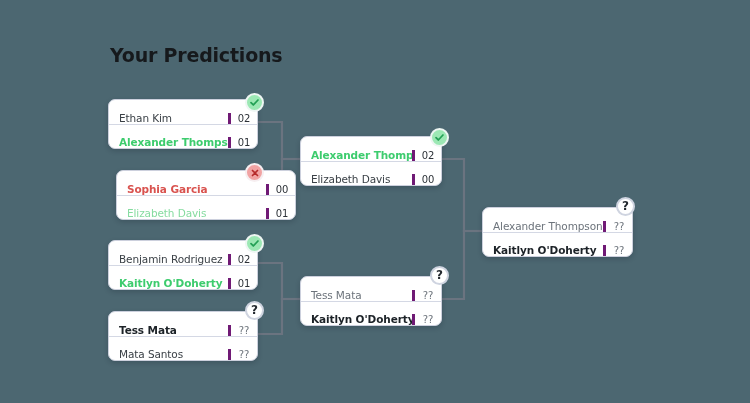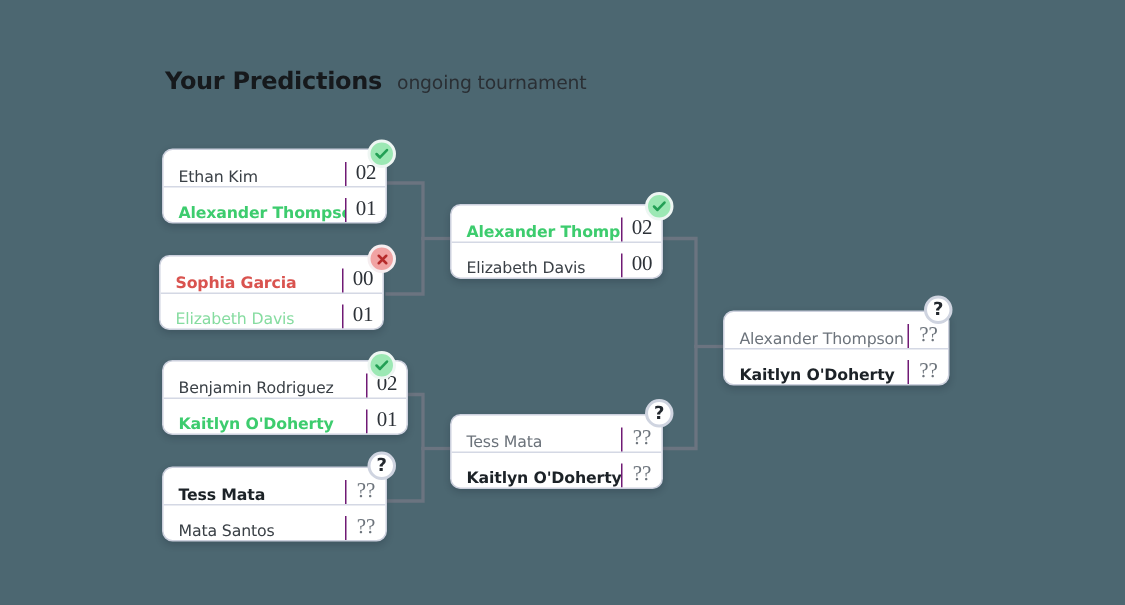--- a/index.html
+++ b/index.html
@@ -24,21 +24,21 @@
   .header {
     position: absolute;
     left: 110px;
     top: 44px;
     display: flex;
     align-items: baseline;
     gap: 10px;
     white-space: nowrap;
   }
   .title {
-    font-size: 16px;
+    font-size: 19px;
     font-weight: bold;
     color: #16191c;
     letter-spacing: -0.2px;
   }
   .subtitle {
     font-size: 12.5px;
     font-weight: normal;
     color: #2a2f34;
     letter-spacing: -0.1px;
   }
@@ -81,25 +81,24 @@
     color: #2d3238;
     letter-spacing: -0.1px;
     white-space: nowrap;
     overflow: hidden;
   }
   .score {
     flex: 0 0 26px;
     display: flex;
     align-items: center;
     justify-content: center;
-    border-left: 1px solid #701a75;
-    font-size: 14px;
+    border-left: 3px solid #701a75;
+    font-size: 10px;
     color: #2d3238;
     letter-spacing: -0.1px;
-    font-family: Liberation Serif, serif;
   }
 
   
   .s-win   { color: #3dcc6e; font-weight: bold; }
   .s-lost  { color: #d9534f; font-weight: bold; }
   .s-faded { color: #86dca0; font-weight: normal; }
   .s-pick  { color: #1c2227; font-weight: bold; }
   .s-plain { color: #3a4046; font-weight: normal; }
   .s-dim   { color: #6c737b; font-weight: normal; }
   .sc-dim  { color: #6c737b; }
@@ -135,21 +134,20 @@
   }
   .badge-pending span { margin-top: -1px; }
 </style>
 </head>
 <body>
 
 <div class="stage">
 
   <div class="header">
     <div class="title">Your Predictions</div>
-    <div class="subtitle">ongoing tournament</div>
   </div>
 
   <svg class="connectors" viewBox="0 0 750 403" width="750" height="403">
     <g stroke="#6b7480" stroke-width="2.2" fill="none" stroke-linecap="square">
 
       <path d="M258,122 L282,122 L282,159"></path>
 
       <path d="M258,196 L282,196 L282,159"></path>
 
       <path d="M282,159 L300,159"></path>
@@ -177,37 +175,37 @@
       <div class="name s-win">Alexander Thompson</div>
       <div class="score">01</div>
     </div>
   </div>
   <div class="badge badge-correct" style="left:245px; top:93px;">
     <svg width="11" height="11" viewBox="0 0 12 12">
       <path d="M2.2,6.2 L4.7,8.7 L9.8,3.3" stroke="#23a055" stroke-width="1.9" fill="none" stroke-linecap="round" stroke-linejoin="round"></path>
     </svg>
   </div>
 
-  <div class="match" style="left:106px; top:170px; width:150px;">
+  <div class="match" style="left:116px; top:170px; width:180px;">
     <div class="row">
       <div class="name s-lost">Sophia Garcia</div>
       <div class="score">00</div>
     </div>
     <div class="row">
       <div class="name s-faded">Elizabeth Davis</div>
       <div class="score">01</div>
     </div>
   </div>
   <div class="badge badge-wrong" style="left:245px; top:163px;">
     <svg width="10" height="10" viewBox="0 0 12 12">
       <path d="M3,3 L9,9 M9,3 L3,9" stroke="#b62b2b" stroke-width="2" fill="none" stroke-linecap="round"></path>
     </svg>
   </div>
 
-  <div class="match" style="left:108px; top:240px; width:164px;">
+  <div class="match" style="left:108px; top:240px; width:150px;">
     <div class="row">
       <div class="name s-plain">Benjamin Rodriguez</div>
       <div class="score">02</div>
     </div>
     <div class="row">
       <div class="name s-win">Kaitlyn O'Doherty</div>
       <div class="score">01</div>
     </div>
   </div>
   <div class="badge badge-correct" style="left:245px; top:234px;">

